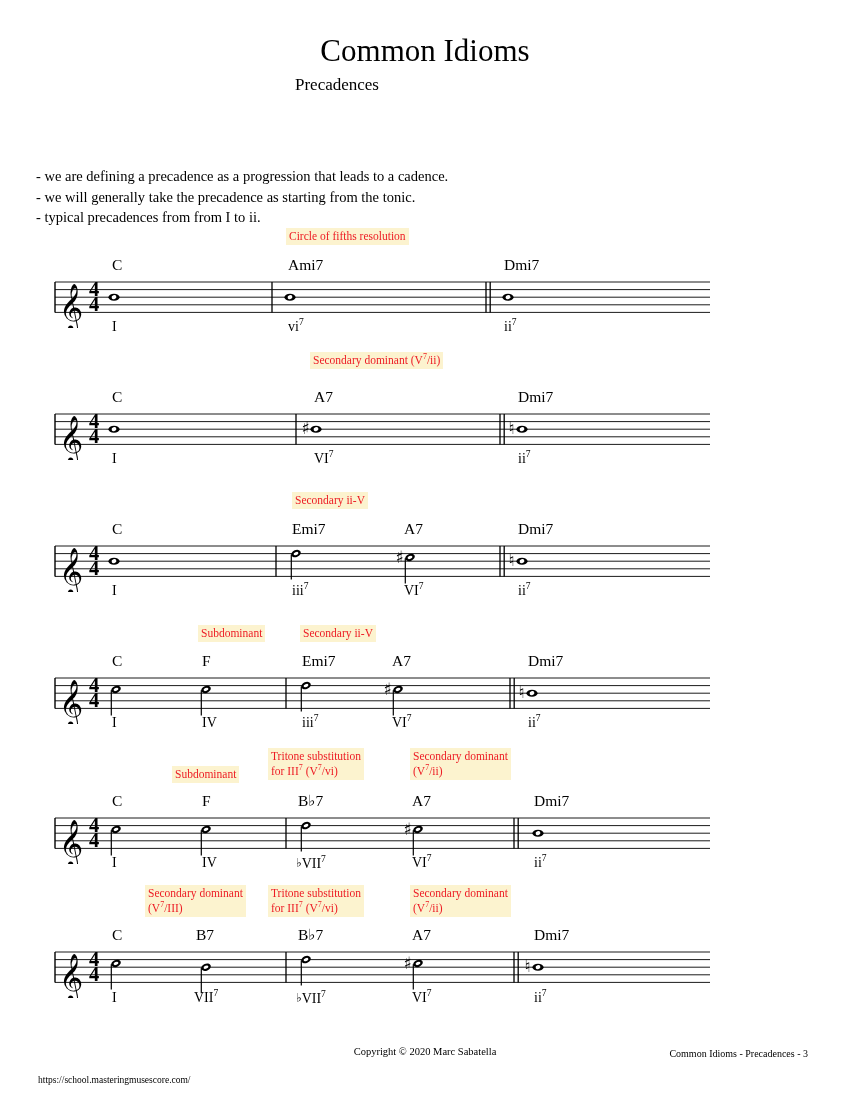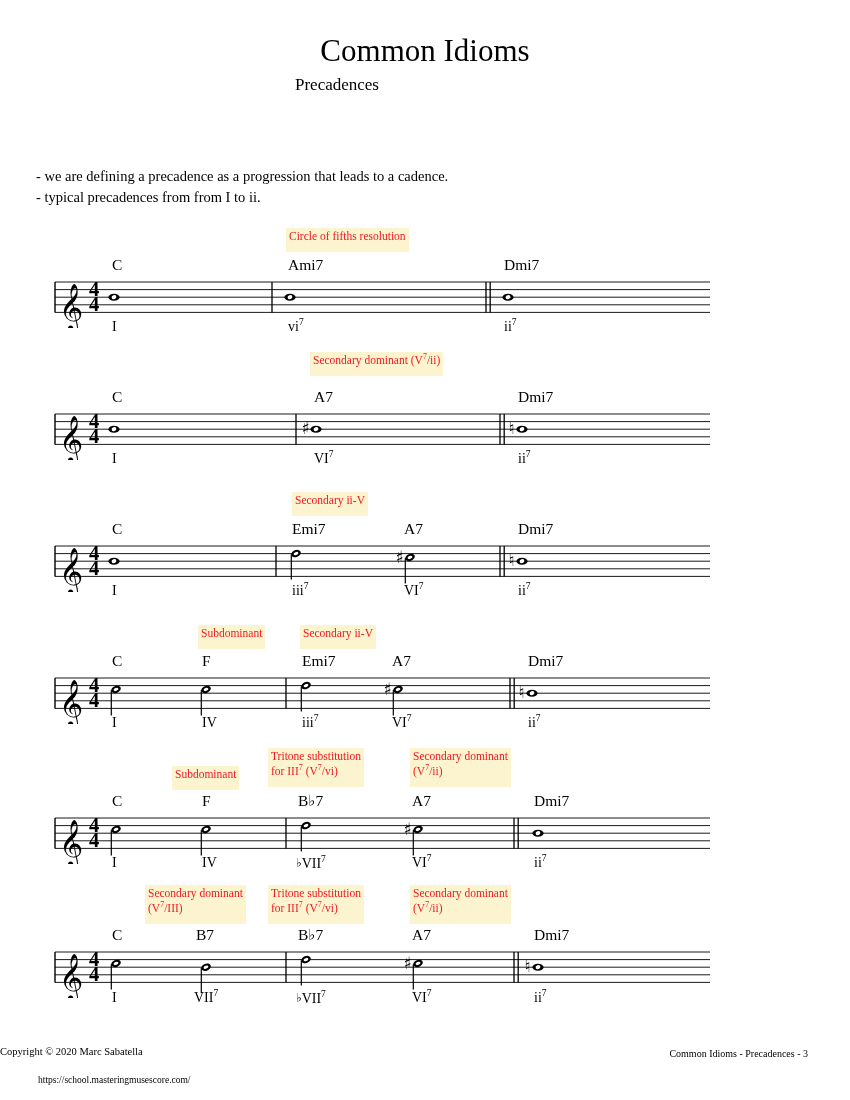--- a/index.html
+++ b/index.html
@@ -64,21 +64,21 @@
     top: 0;
     width: 850px;
     height: 0;
   }
   .annot {
     position: absolute;
     background: #fcf3cf;
     color: #ed1c24;
     font-size: 11.5px;
     line-height: 15px;
-    padding: 1px 3px 8px 3px;
+    padding: 1px 3px 1px 3px;
     white-space: nowrap;
     text-align: left;
   }
   .annot sup {
     font-size: 8px;
     vertical-align: super;
     line-height: 0;
   }
 
   .chords {
@@ -139,39 +139,41 @@
     top: 1046px;
     font-size: 9.5px;
     line-height: 13px;
     margin-top: 28px;
   }
   #footer-center {
     position: absolute;
     left: 0;
     top: 1045px;
     width: 850px;
+    text-align: center;
     font-size: 10.5px;
     line-height: 14px;
   }
   #footer-right {
     position: absolute;
     right: 42px;
     top: 1047px;
     font-size: 10px;
     line-height: 14px;
   }
 </style>
 </head>
 <body>
 
 <div id="doc-title">Common Idioms</div>
 <div id="doc-subtitle">Precadences</div>
 
 <div id="intro">
   <div class="intro-line">- we are defining a precadence as a progression that leads to a cadence.</div>
+  <div class="intro-line">- we will generally take the precadence as starting from the tonic.</div>
   <div class="intro-line">- typical precadences from from I to ii.</div>
 </div>
 
 <div id="systems-host">
     <div class="system" style="top: 0px;">
       <div class="annotations">
         <div class="annot" style="left: 286px; top: 228px;">Circle of fifths resolution</div>
       </div>
       <div class="chords">
         <div class="chord" style="left: 112px; top: 255px;">C</div>

